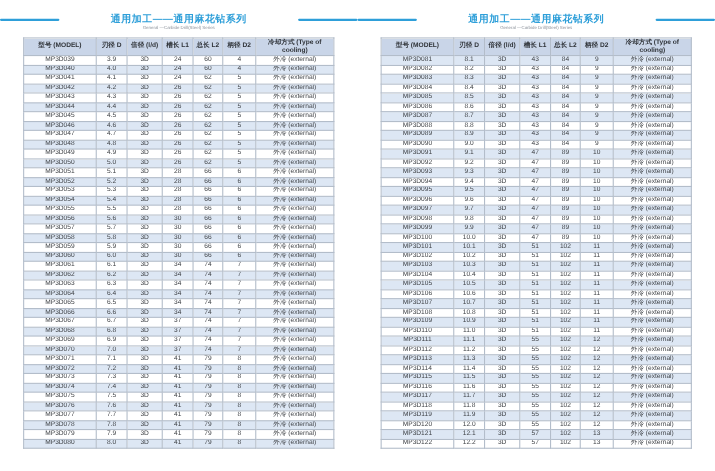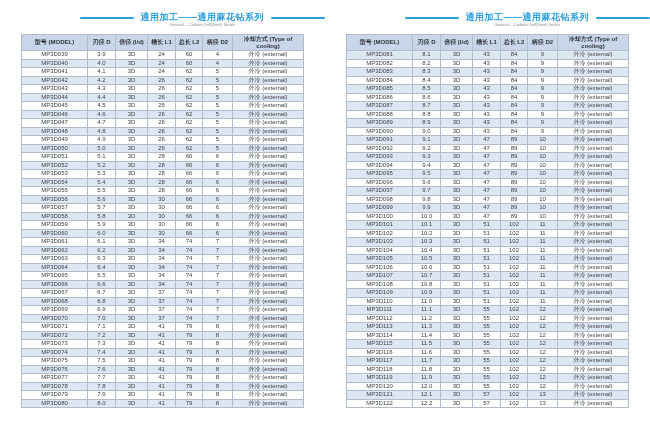--- a/index.html
+++ b/index.html
@@ -4,21 +4,21 @@
 <style>
   :root { --accent:#2e9fd9; --header-bg:#c9d5e8; --alt-bg:#dde7f4; --border:#b3bdca; --outer:#8d98a9; --text:#3f4246; }
   * { box-sizing:border-box; }
   html,body { margin:0; padding:0; }
   body {
     width:650px; height:428px; background:#ffffff; overflow:hidden;
     font-family:"Liberation Sans","DejaVu Sans",sans-serif; color:var(--text);
   }
   .spread { display:flex; width:650px; height:428px; }
   .page { width:325px; height:428px; padding-top:12px; }
-  .title-row { display:flex; justify-content:flex-end; align-items:flex-start; gap:7px; }
+  .title-row { display:flex; justify-content:space-between; align-items:flex-start; gap:7px; }
   .rule { width:54px; height:2px; border-radius:1px; background:var(--accent); margin-top:5px; }
   .title-block { text-align:center; }
   .title { font-size:9px; line-height:10px; font-weight:bold; color:var(--accent); letter-spacing:0.5px; white-space:nowrap; }
   .subtitle { font-size:4px; line-height:5px; color:#8a9099; white-space:nowrap; }
   table.spec-table {
     border-collapse:collapse; table-layout:fixed; width:282px; margin:7px auto 0;
     border:1px solid var(--outer); font-size:6px;
   }
   .spec-table th, .spec-table td {
     border:1px solid var(--border); text-align:center; padding:0; overflow:hidden;

